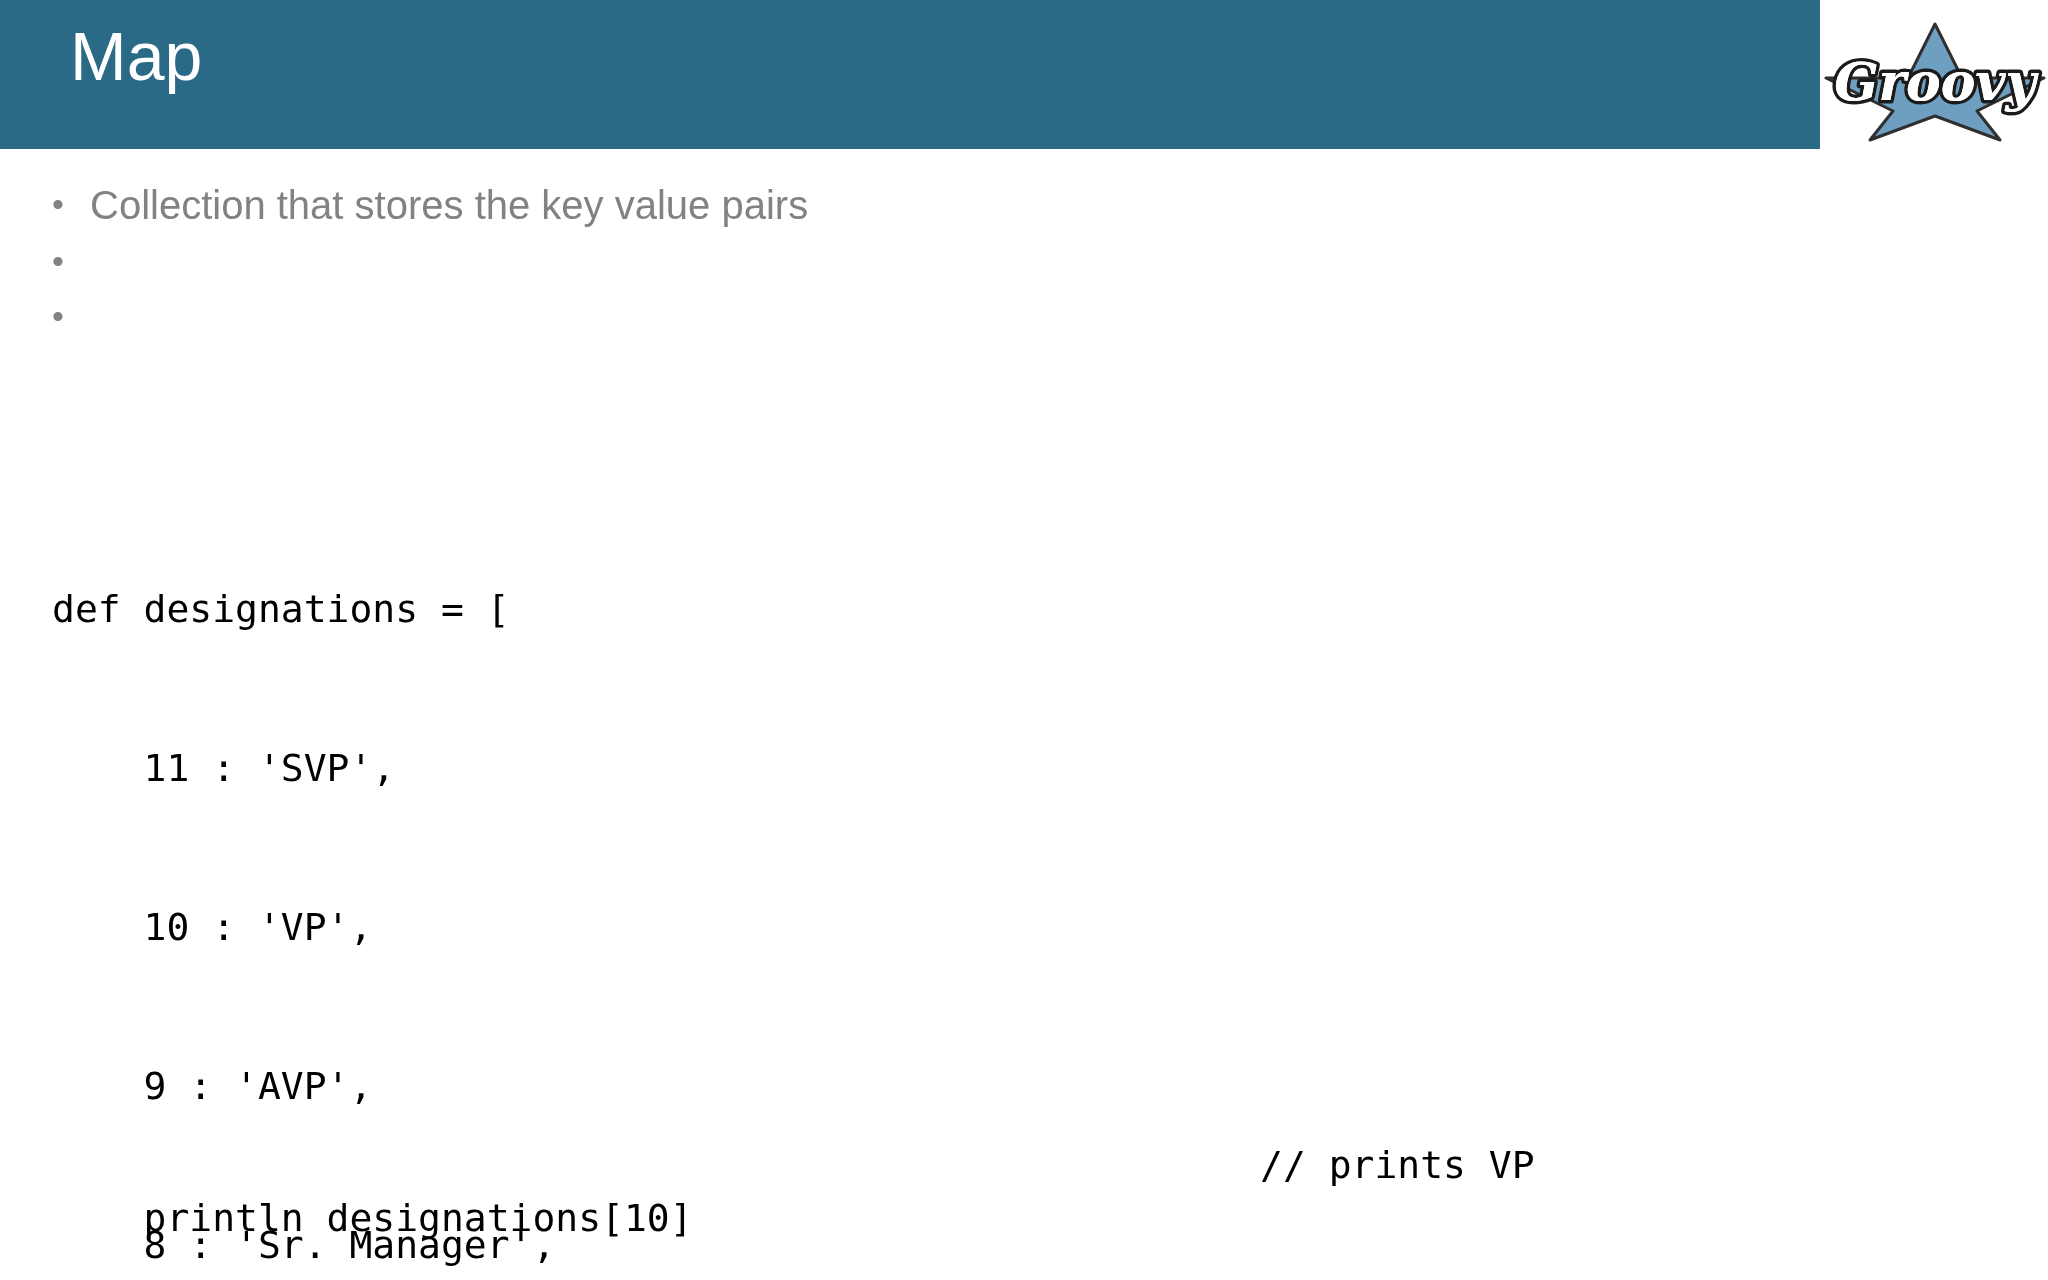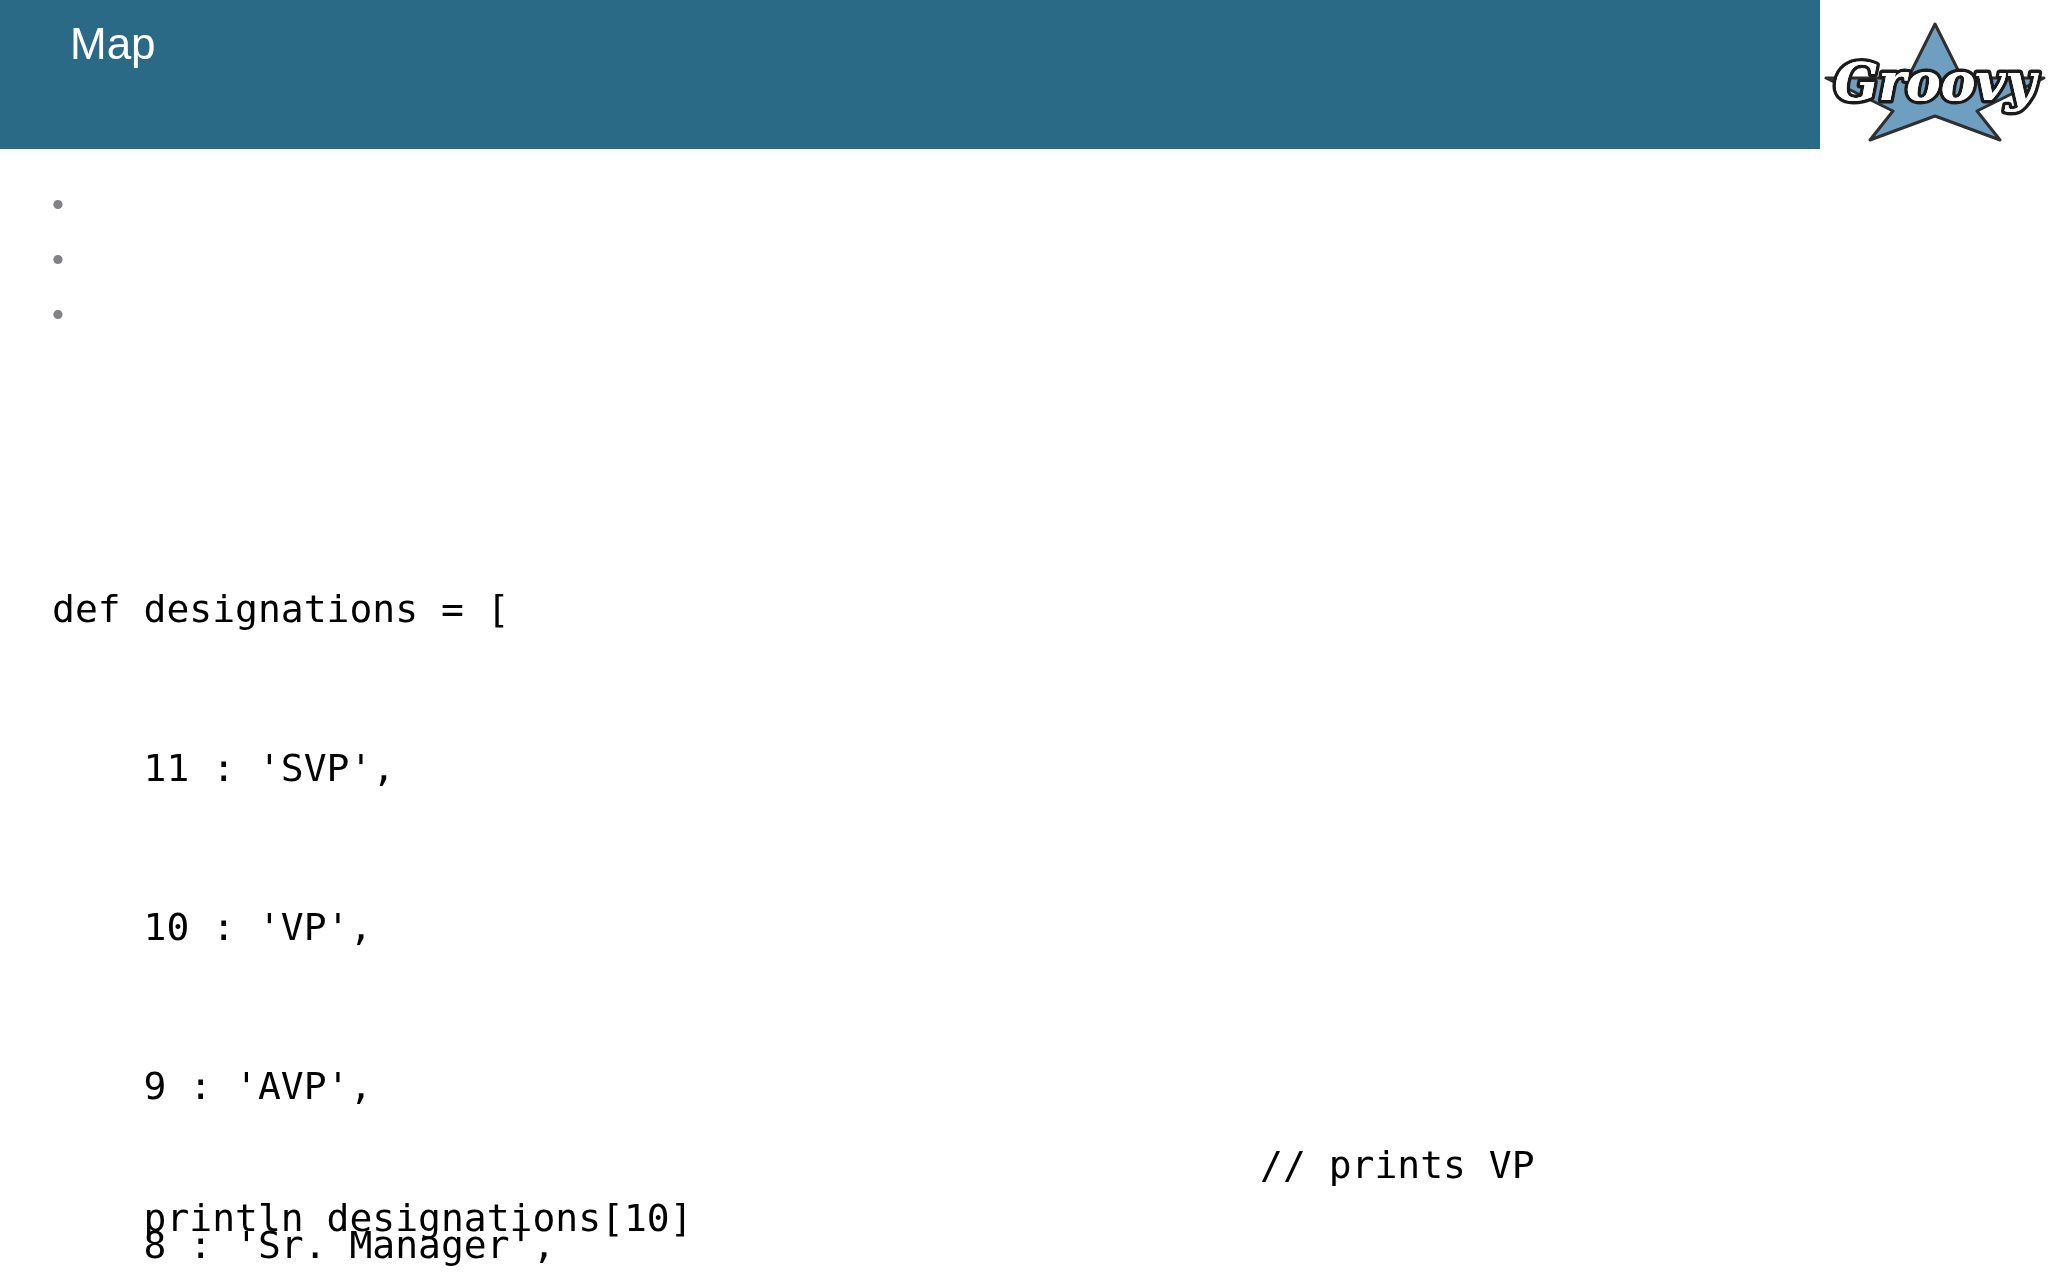--- a/index.html
+++ b/index.html
@@ -21,21 +21,21 @@
     left: 0;
     top: 0;
     width: 1820px;
     height: 149px;
     background: #2b6a87;
   }
   .slide-title {
     position: absolute;
     left: 70px;
     top: 22px;
-    font-size: 44px;
+    font-size: 68px;
     line-height: 1;
     color: #ffffff;
     font-weight: 400;
     letter-spacing: 0px;
     font-family: "Liberation Sans", sans-serif;
     white-space: nowrap;
   }
 
   
   .logo {
@@ -115,20 +115,21 @@
     <g>
       <text x="113" y="84" text-anchor="middle" font-family="DejaVu Serif, serif" font-size="52" font-style="italic" font-weight="bold" fill="#ffffff" stroke="#1b1b1b" stroke-width="7" stroke-linejoin="round" paint-order="stroke">Groovy</text>
       <text x="113" y="84" text-anchor="middle" font-family="DejaVu Serif, serif" font-size="52" font-style="italic" font-weight="bold" fill="#ffffff">Groovy</text>
     </g>
   </svg>
 </div>
 
 <div class="bullets">
   <div class="bullet-row">
     <span class="bullet-dot">•</span>
+    <span class="bullet-text">Collection that stores the key value pairs</span>
   </div>
   <div class="bullet-row">
     <span class="bullet-dot">•</span>
   </div>
   <div class="bullet-row">
     <span class="bullet-dot">•</span>
   </div>
 </div>
 
 <div class="code-block code-top">

